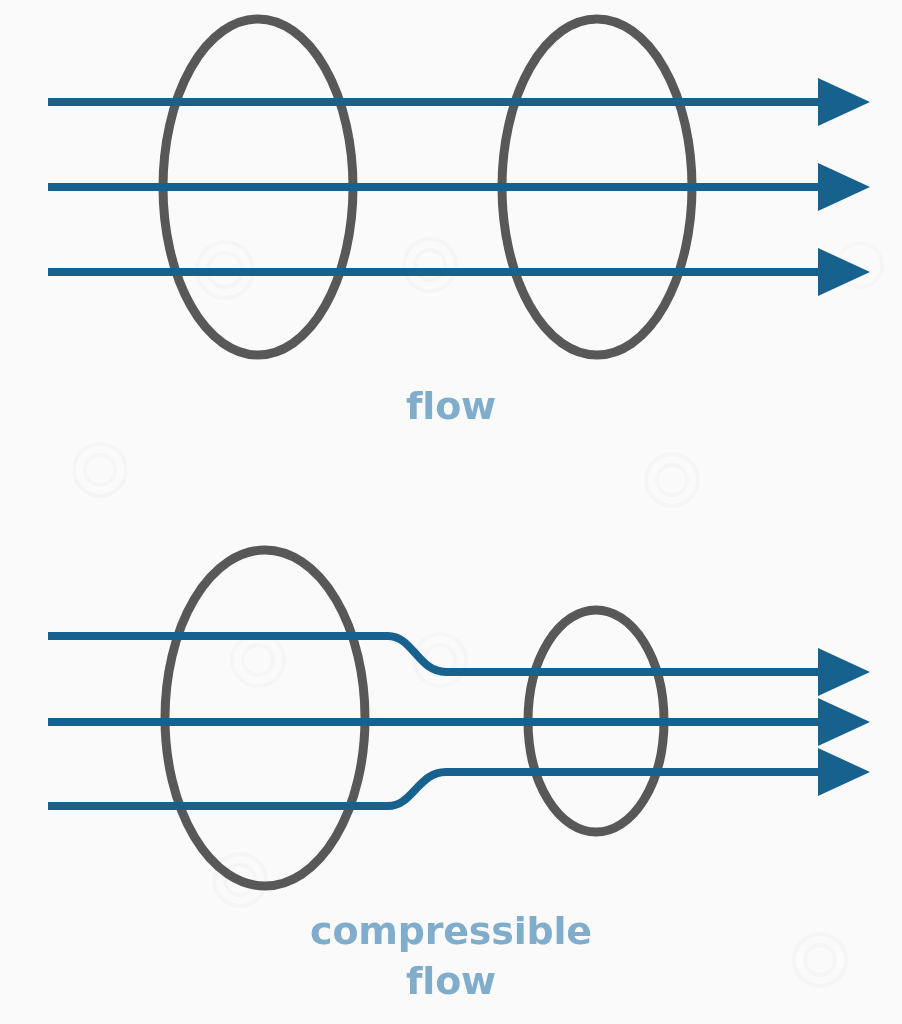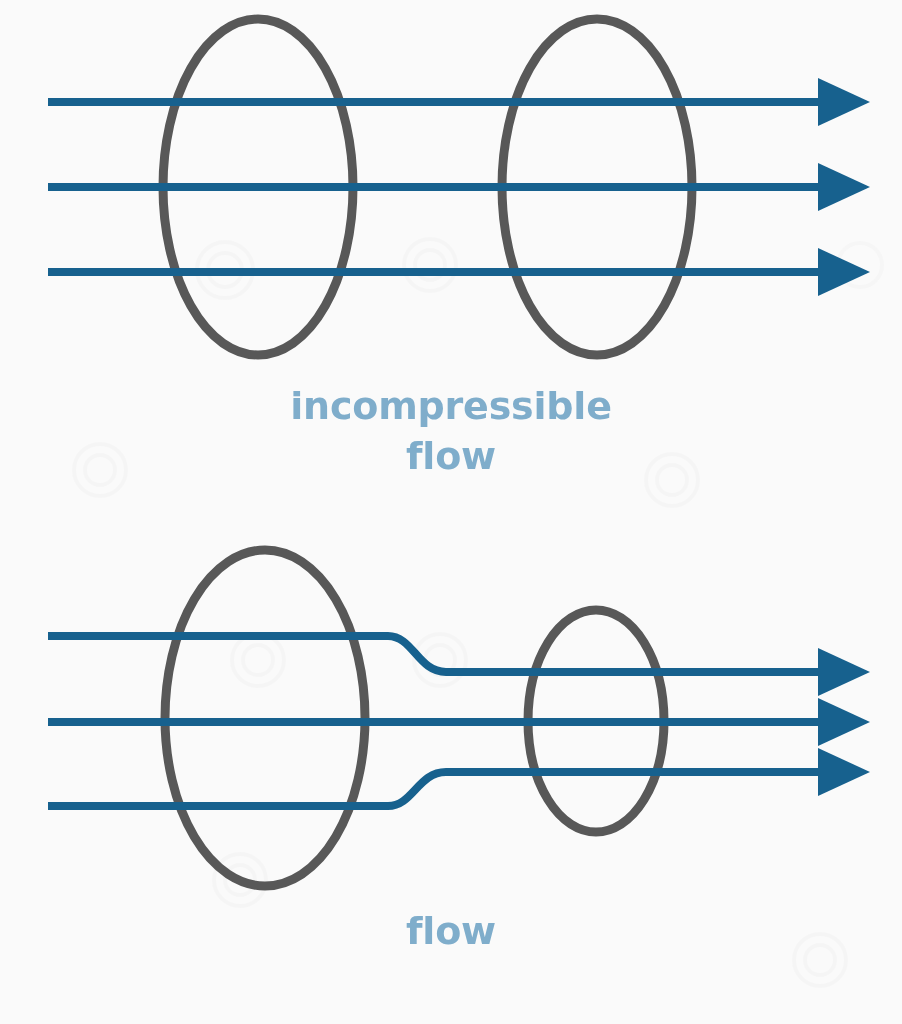--- a/index.html
+++ b/index.html
@@ -108,21 +108,21 @@
 
       <g fill="#17618e">
         <polygon points="818,648 870,672 818,696"></polygon>
         <polygon points="818,698 870,722 818,746"></polygon>
         <polygon points="818,748 870,772 818,796"></polygon>
       </g>
     </g>
   </svg>
 
   <div class="caption" id="caption-incompressible">
-    <span>incompressible</span>
     <span class="line2">flow</span>
   </div>
 
   <div class="caption" id="caption-compressible">
+    <span>compressible</span>
     <span class="line2">flow</span>
   </div>
 
 </div>
 
 </body></html>

